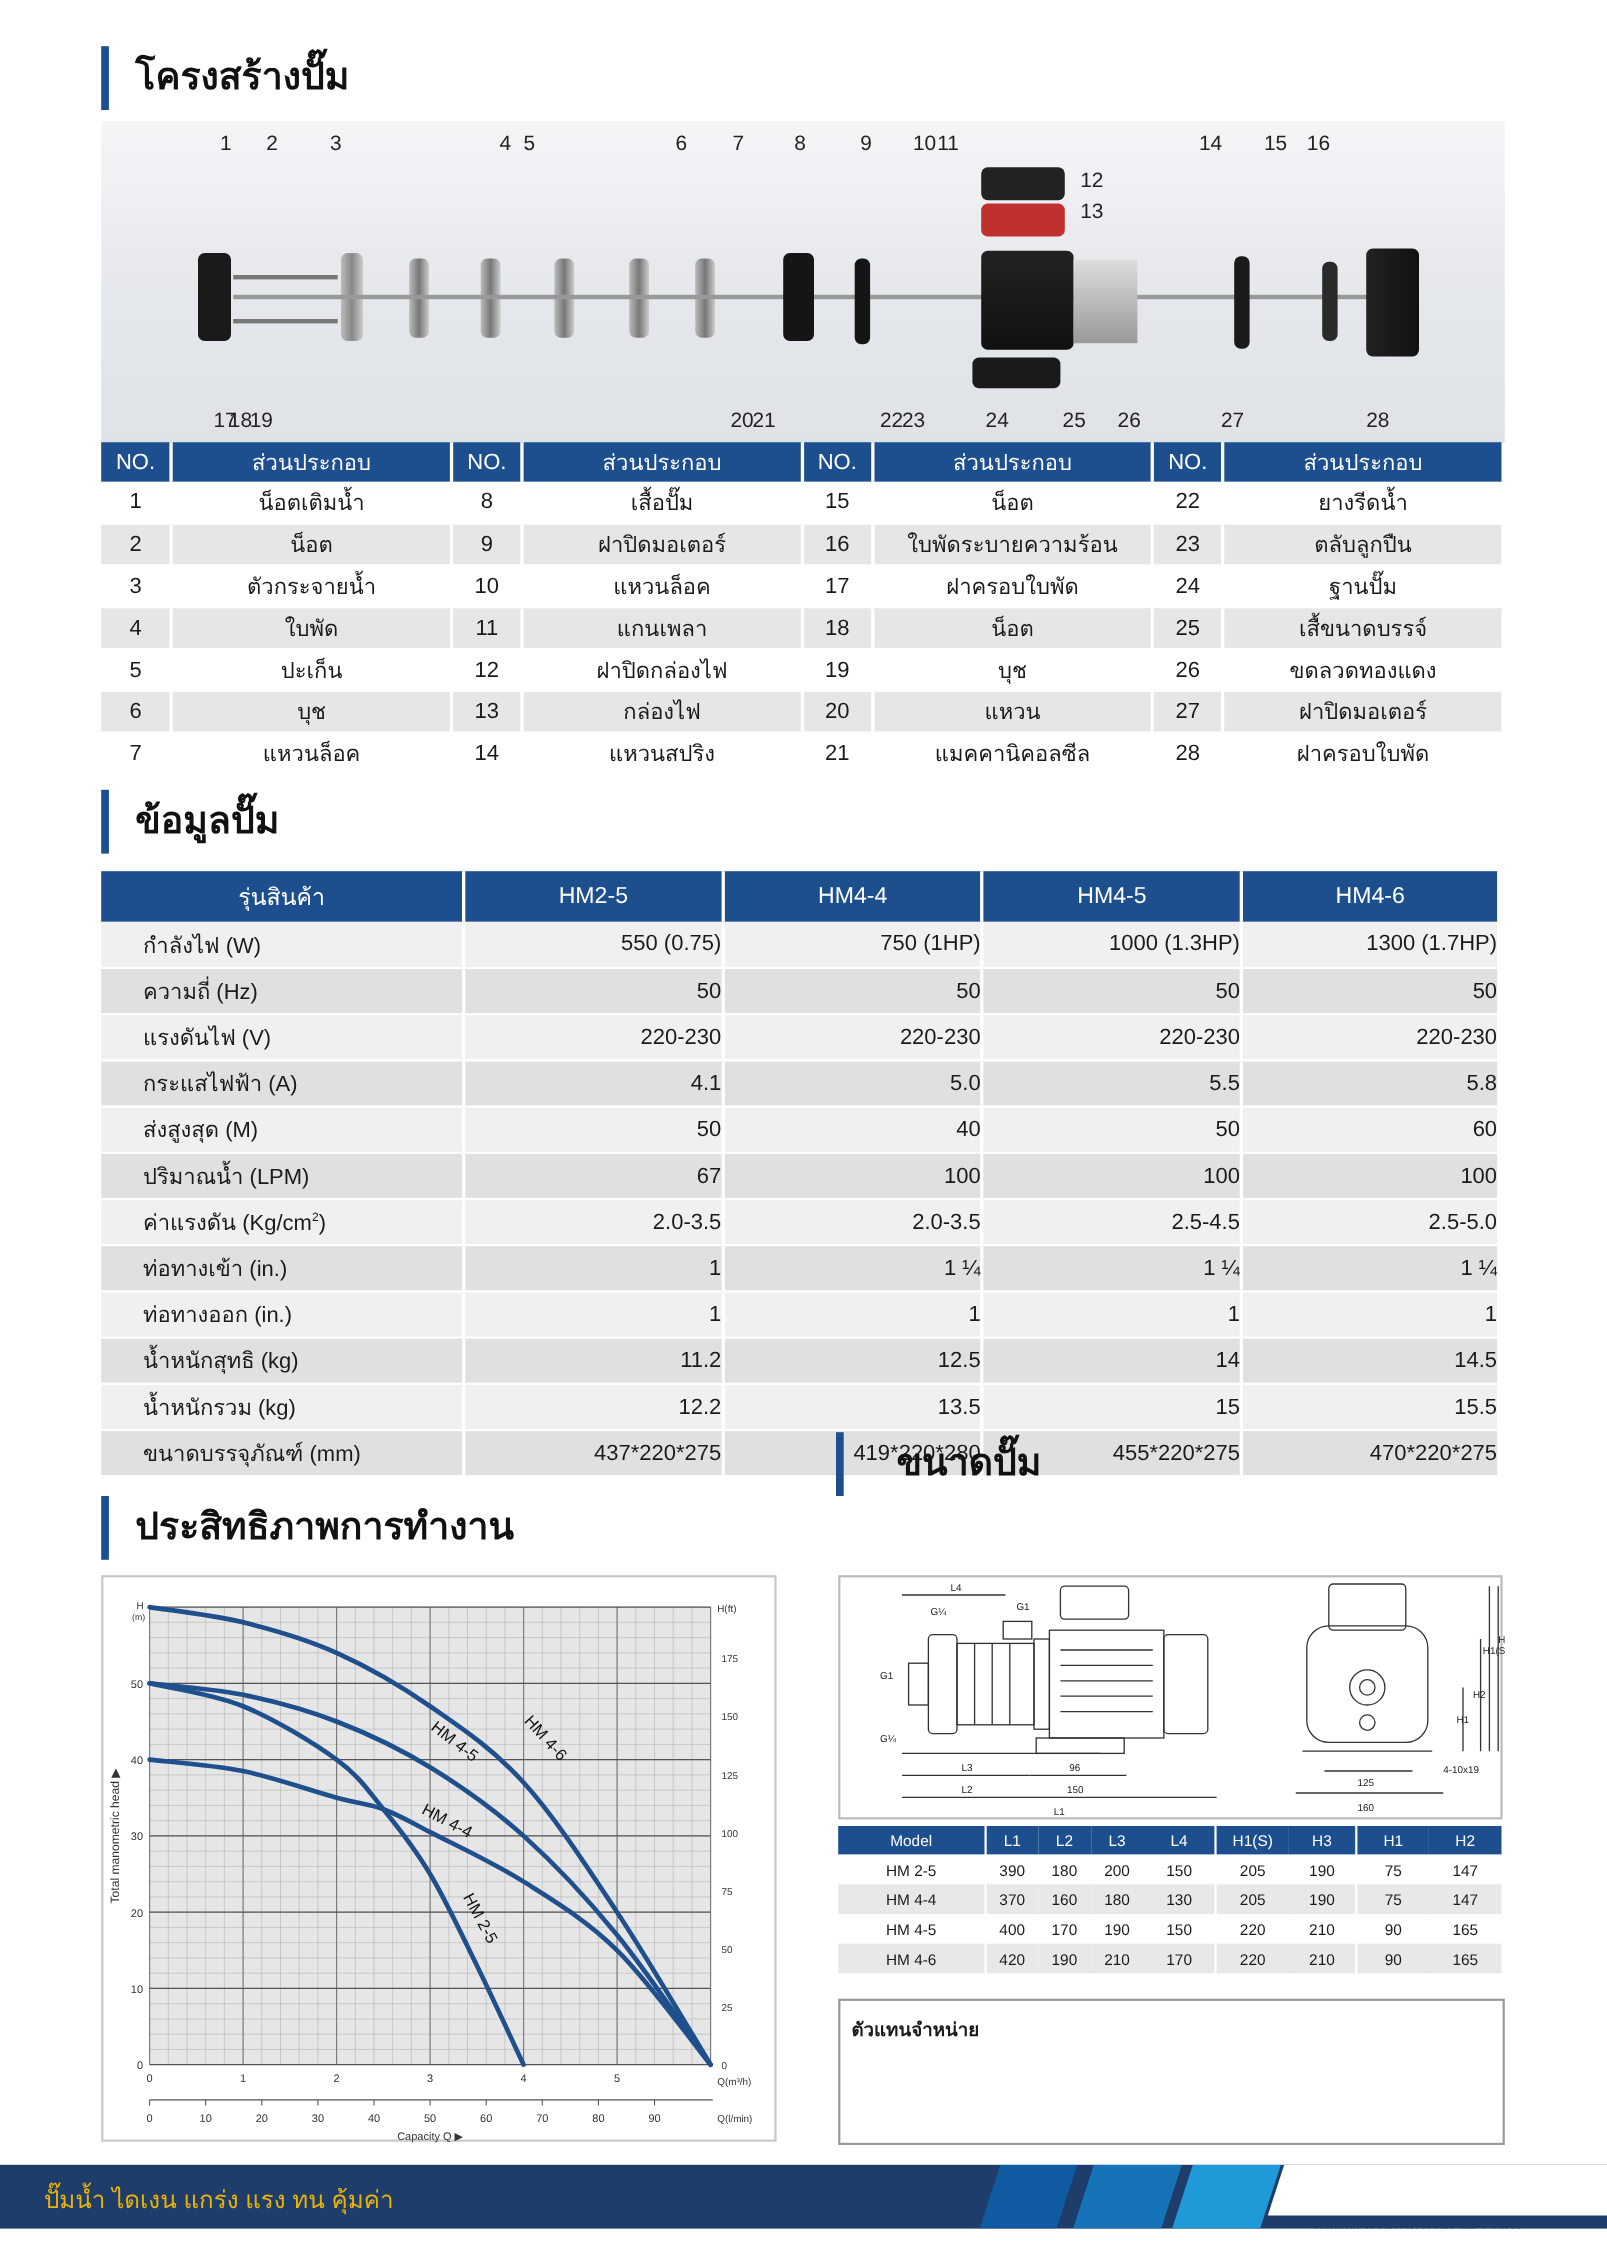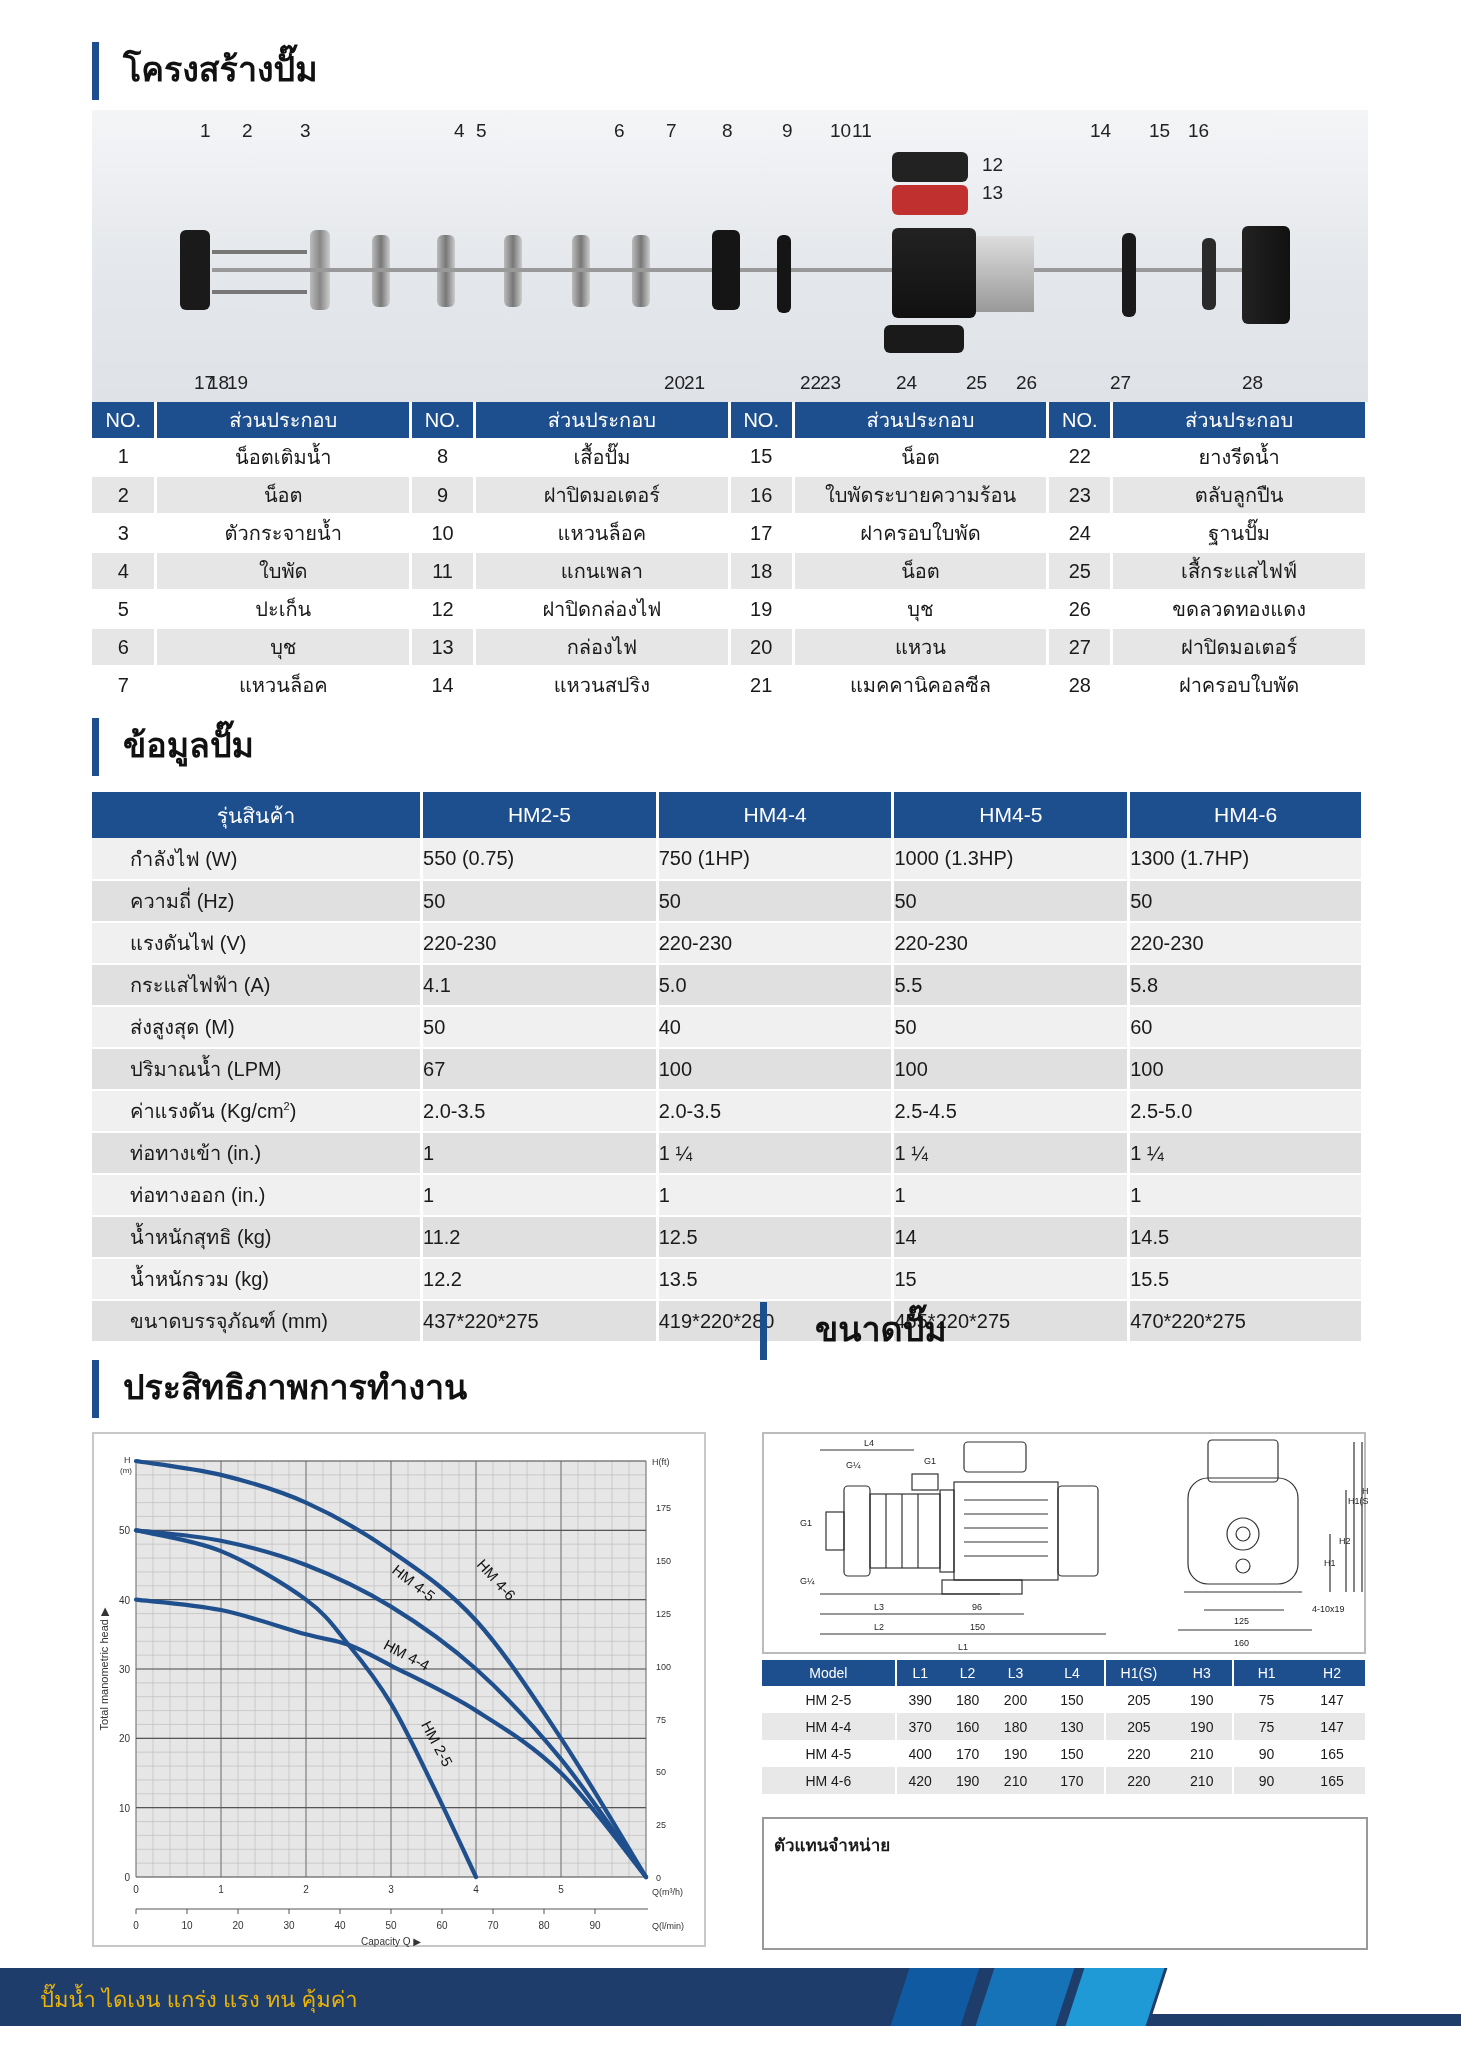--- a/index.html
+++ b/index.html
@@ -17,21 +17,21 @@
   table { border-collapse: collapse; }
   .parts { position: absolute; left: 92px; top: 402px; width: 1276px; font-size: 20px; }
   .parts th { background: #1d4f8f; color: #fff; font-weight: normal; height: 36px; border-right: 3px solid #fff; }
   .parts td { height: 38px; text-align: center; border-right: 3px solid #fff; border-bottom: 2px solid #fff; }
   .parts tr:nth-child(even) td { background: #e6e6e6; }
   .parts tr:nth-child(odd) td { background: #ffffff; }
 
   
   .spec { position: absolute; left: 92px; top: 792px; width: 1272px; font-size: 20px; }
   .spec th { background: #1d4f8f; color: #fff; font-weight: normal; height: 46px; border-right: 3px solid #fff; font-size: 21px; }
-  .spec td { height: 42px; text-align: left; border-right: 3px solid #fff; border-bottom: 2px solid #fff; }
+  .spec td { height: 42px; text-align: right; border-right: 3px solid #fff; border-bottom: 2px solid #fff; }
   .spec td.lbl { text-align: left; padding-left: 38px; }
   .spec tbody tr:nth-child(odd) td { background: #f0f0f0; }
   .spec tbody tr:nth-child(even) td { background: #e0e0e0; }
   sup { font-size: 11px; }
 
   
   .chart-box { position: absolute; left: 92px; top: 1432px; width: 614px; height: 515px; border: 2px solid #c8c8c8; background: #fff; }
   .chart-box svg { position: absolute; left: 0; top: 0; }
 
   
@@ -169,21 +169,21 @@
         <td>ฐานปั๊ม</td>
       </tr>
       <tr>
         <td>4</td>
         <td>ใบพัด</td>
         <td>11</td>
         <td>แกนเพลา</td>
         <td>18</td>
         <td>น็อต</td>
         <td>25</td>
-        <td>เสื้กระแสไฟฟ์</td>
+        <td>เสื้ขนาดบรรจ์</td>
       </tr>
       <tr>
         <td>5</td>
         <td>ปะเก็น</td>
         <td>12</td>
         <td>ฝาปิดกล่องไฟ</td>
         <td>19</td>
         <td>บุช</td>
         <td>26</td>
         <td>ขดลวดทองแดง</td>

